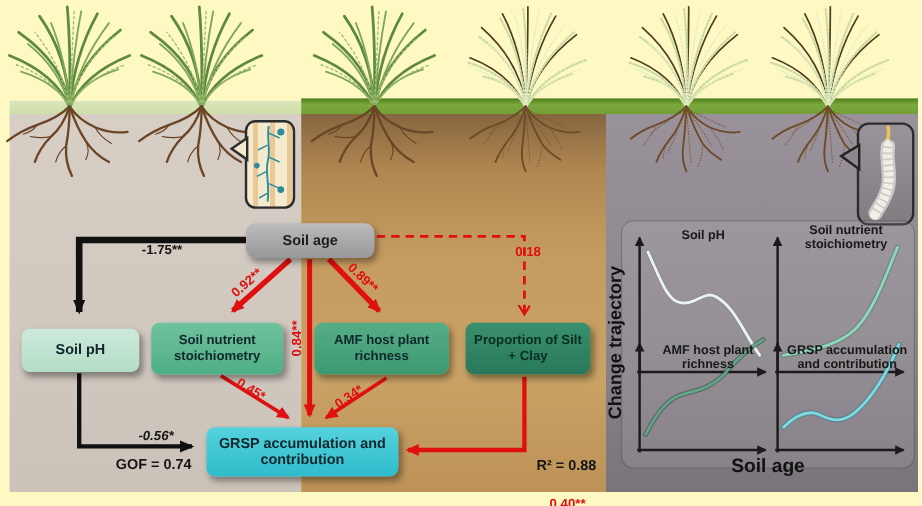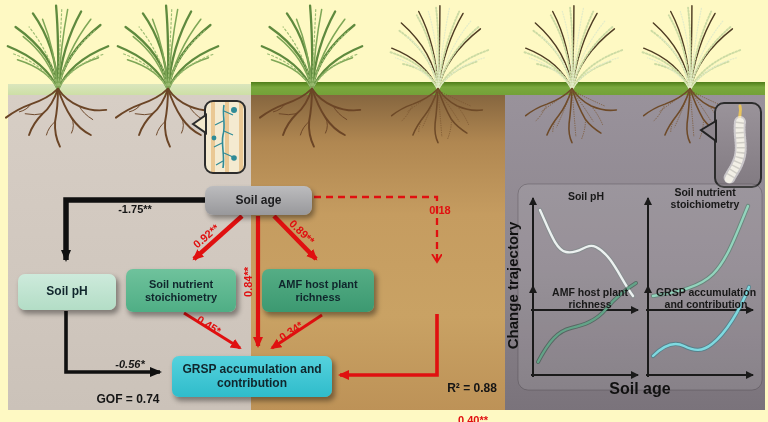--- a/index.html
+++ b/index.html
@@ -244,32 +244,33 @@
     <path d="M538,362 C549,341 558,331 571,328 C584,325 596,321 606,309 C616,297 626,289 636,283" stroke="#63a388" stroke-width="2.3" fill="none" stroke-linecap="round"></path>
 
     <path d="M653,356 C664,345 674,341 684,346 C694,351 702,352 712,344 C726,333 740,310 749,287" stroke="#2c7c86" stroke-width="4.2" fill="none" stroke-linecap="round" opacity="0.55"></path>
     <path d="M653,356 C664,345 674,341 684,346 C694,351 702,352 712,344 C726,333 740,310 749,287" stroke="#7fd9e0" stroke-width="2.4" fill="none" stroke-linecap="round"></path>
   </svg>
 
   <div class="box box-age">Soil age</div>
   <div class="box box-ph">Soil pH</div>
   <div class="box box-nutrient">Soil nutrient stoichiometry</div>
   <div class="box box-amf">AMF host plant richness</div>
+  <div class="box box-silt">Proportion of Silt + Clay</div>
   <div class="box box-grsp">GRSP accumulation and contribution</div>
 
   <div class="plbl" style="left:135px;top:209px;">-1.75**</div>
   <div class="plbl red" style="left:206px;top:236px;transform:translate(-50%,-50%) rotate(-41deg);">0.92**</div>
   <div class="plbl red" style="left:302px;top:232px;transform:translate(-50%,-50%) rotate(44deg);">0.89**</div>
   <div class="plbl red" style="left:248px;top:282px;transform:translate(-50%,-50%) rotate(-90deg);">0.84**</div>
   <div class="plbl red" style="left:440px;top:210px;">0.18</div>
   <div class="plbl red" style="left:209px;top:325px;transform:translate(-50%,-50%) rotate(32deg);">0.45*</div>
   <div class="plbl red" style="left:291px;top:331px;transform:translate(-50%,-50%) rotate(-34deg);">0.34*</div>
   <div class="plbl" style="left:130px;top:364px;font-style:italic;">-0.56*</div>
   <div class="plbl red" style="left:473px;top:382px;margin-top:38px;">0.40**</div>
-  <div class="plbl big" style="left:128px;top:387px;margin-top:12px;">GOF = 0.74</div>
+  <div class="plbl big" style="left:128px;top:387px;">GOF = 0.74</div>
   <div class="plbl big" style="left:472px;top:388px;">R² = 0.88</div>
 
   <div class="axis-y">
       <span>Change trajectory</span>
     </div>
   <div class="axis-x">Soil age</div>
   <div class="chart-title" style="left:586px;top:190px;width:70px;">Soil pH</div>
   <div class="chart-title" style="left:705px;top:186px;width:104px;">Soil nutrient stoichiometry</div>
   <div class="chart-title" style="left:590px;top:286px;width:104px;">AMF host plant richness</div>
   <div class="chart-title" style="left:706px;top:286px;width:112px;">GRSP accumulation and contribution</div>

